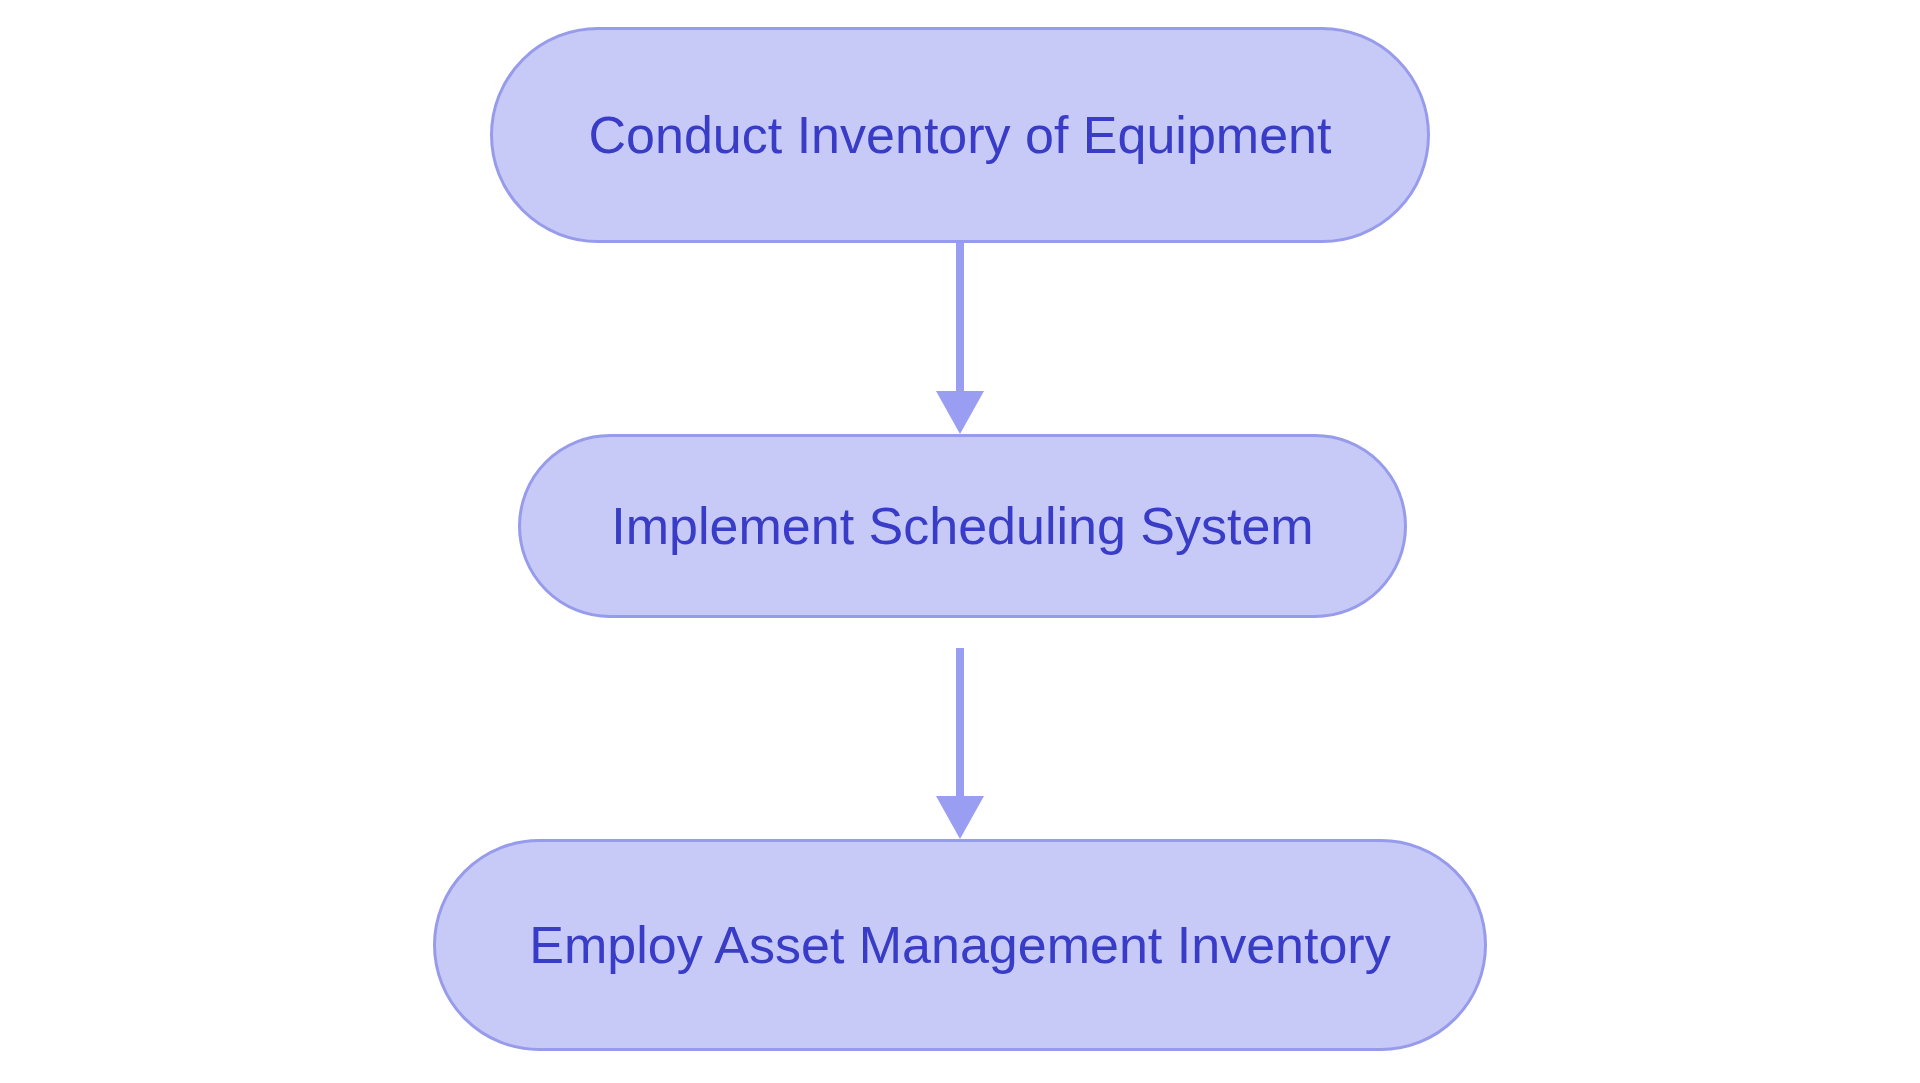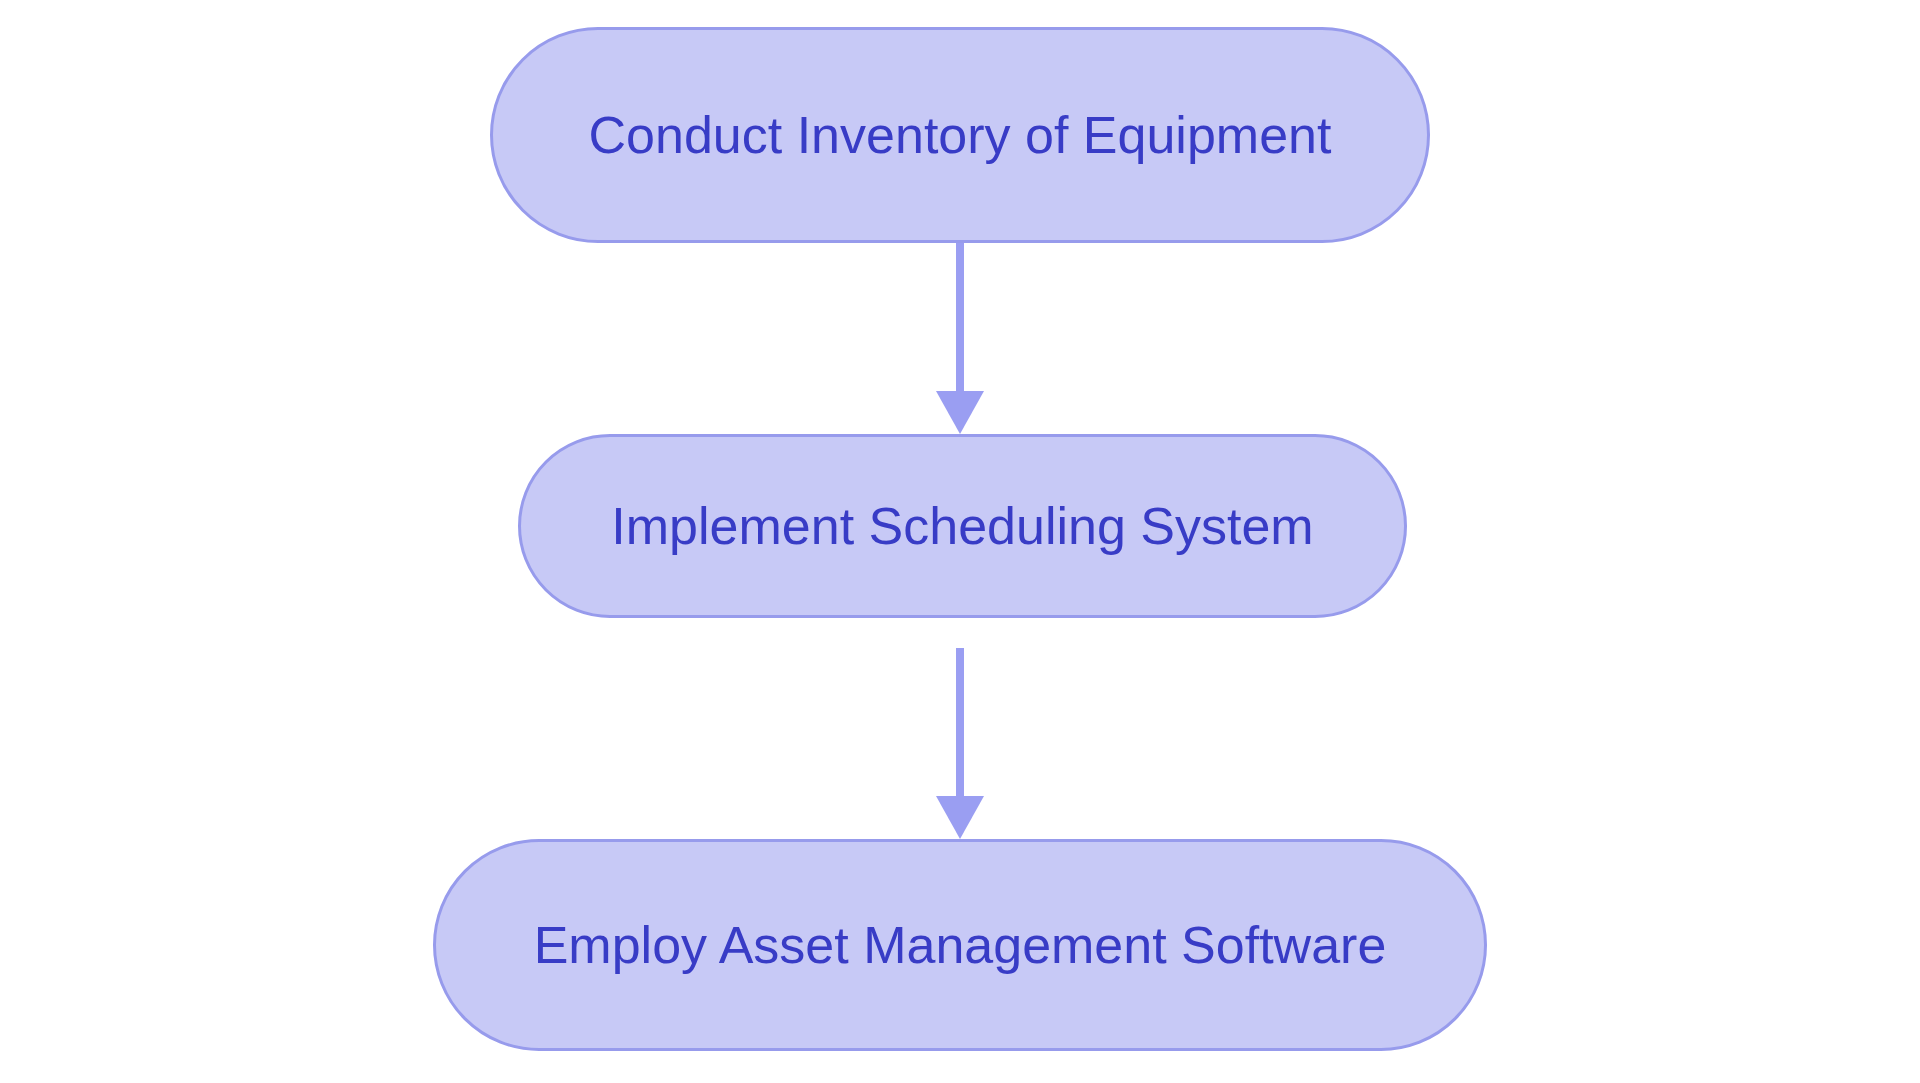--- a/index.html
+++ b/index.html
@@ -59,16 +59,16 @@
   <div class="arrowhead" style="left:936px; top:391px;"></div>
 
   <div class="node" style="left:518px; top:434px; width:889px; height:184px;">
     <span class="node-label">Implement Scheduling System</span>
   </div>
 
   <div class="edge-line" style="left:956px; top:648px; height:148px;"></div>
   <div class="arrowhead" style="left:936px; top:796px;"></div>
 
   <div class="node" style="left:433px; top:839px; width:1054px; height:212px;">
-    <span class="node-label">Employ Asset Management Software</span>
+    <span class="node-label">Employ Asset Management Inventory</span>
   </div>
 
 </div>
 
 </body></html>

